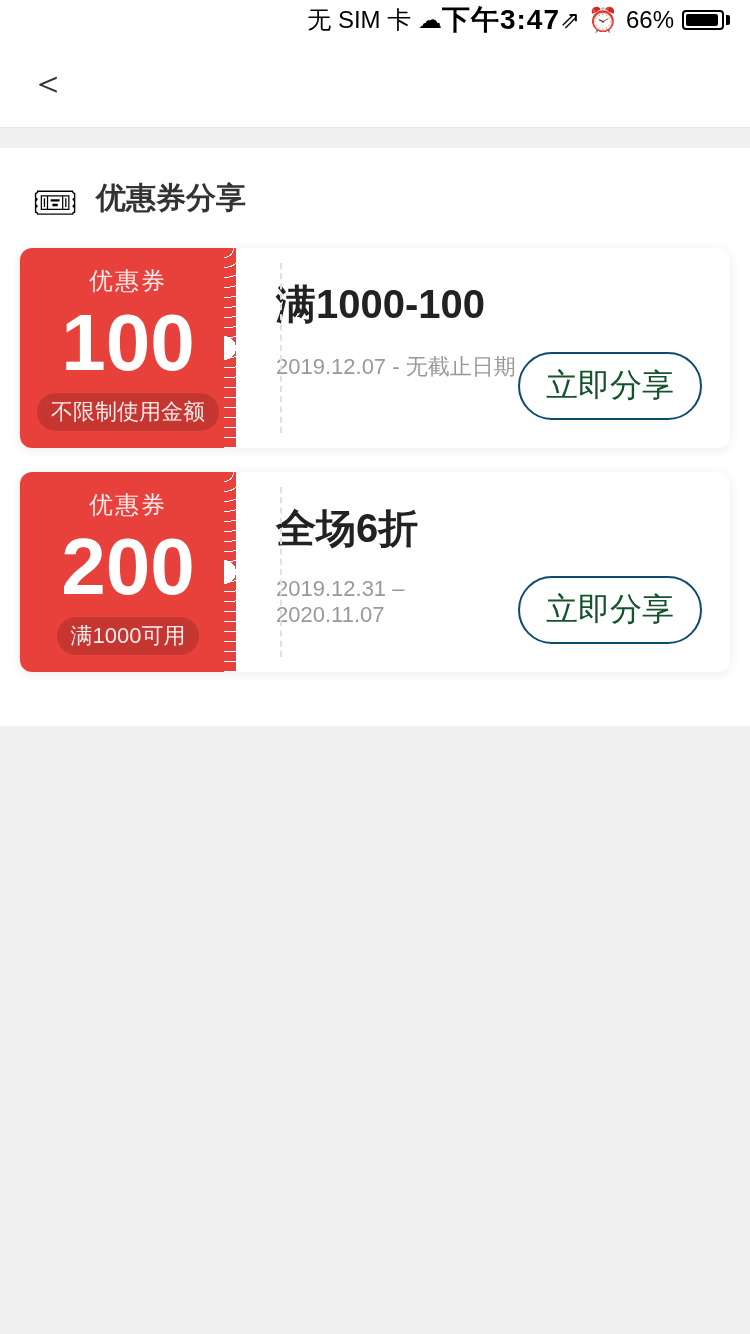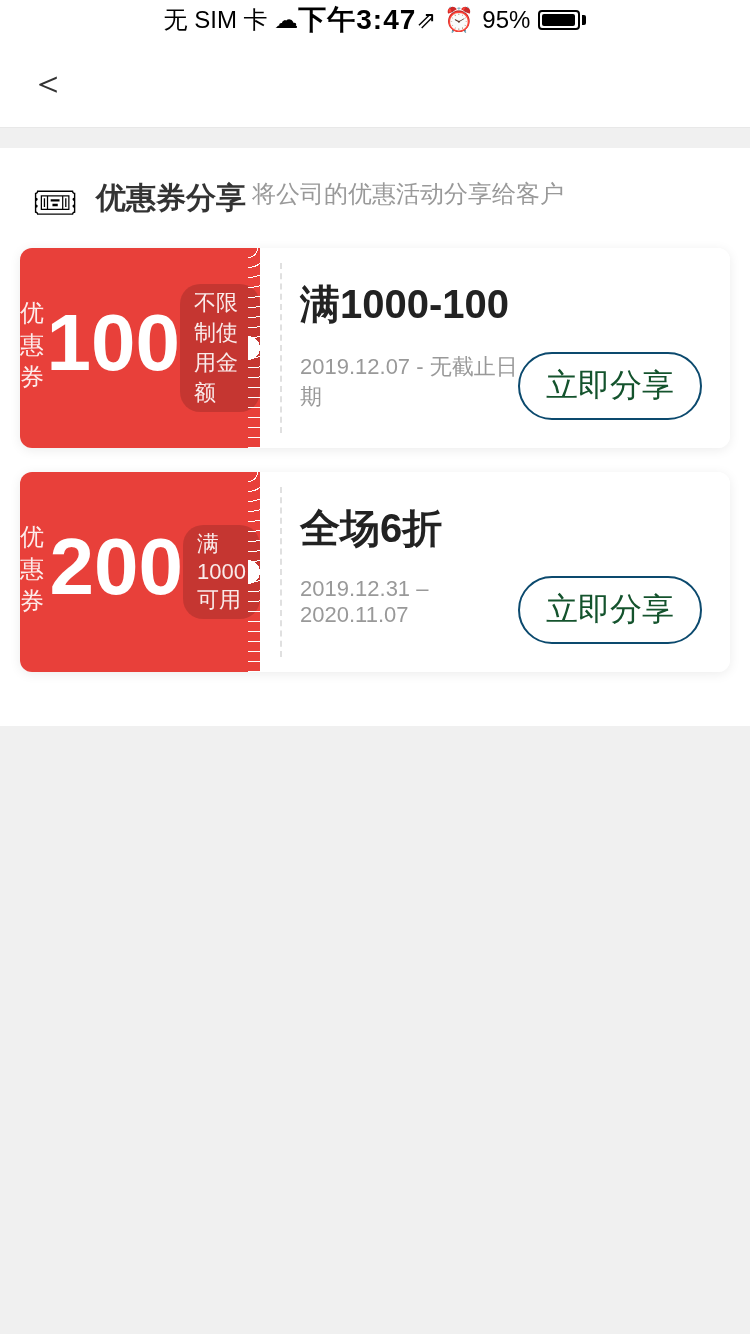--- a/index.html
+++ b/index.html
@@ -12,21 +12,21 @@
       overflow-x: hidden;
     }
 
     
     .status-bar {
       width: 750px;
       height: 40px;
       background: #fff;
       display: flex;
       align-items: center;
-      justify-content: center;
+      justify-content: flex-end;
       padding: 0 20px;
       font-size: 24px;
       font-weight: 500;
     }
     .status-left {
       display: flex;
       align-items: center;
       gap: 10px;
       font-size: 24px;
     }
@@ -114,21 +114,21 @@
       width: 50px;
       height: 50px;
       flex-shrink: 0;
       display: flex;
       align-items: center;
       justify-content: center;
       font-size: 36px;
     }
     .section-text-group {
       display: flex;
-      flex-direction: row;
+      flex-direction: column;
       gap: 6px;
     }
     .section-title {
       font-size: 30px;
       font-weight: 600;
       color: #333;
     }
     .section-subtitle {
       font-size: 24px;
       color: #999;
@@ -147,24 +147,24 @@
       height: 200px;
       border-radius: 12px;
       overflow: hidden;
       margin-bottom: 24px;
       box-shadow: 0 2px 12px rgba(0,0,0,0.08);
       background: #fff;
       position: relative;
     }
 
     .coupon-left {
-      width: 240px;
+      width: 216px;
       background: #e8403a;
       display: flex;
-      flex-direction: row;
+      flex-direction: column;
       align-items: center;
       justify-content: center;
       position: relative;
       flex-shrink: 0;
     }
 
     
     .coupon-left::after {
       content: '';
       position: absolute;
@@ -266,41 +266,40 @@
 <body>
 
 <div class="status-bar">
   <div class="status-left">
     <span>无 SIM 卡 ☁</span>
   </div>
   <div class="status-center">下午3:47</div>
   <div class="status-right">
     <span>⇗</span>
     <span>⏰</span>
-    <span>95%</span>
+    <span>66%</span>
     <span class="battery-icon">
       <span class="battery-body">
           <span class="battery-fill"></span>
         </span>
         <span class="battery-cap"></span>
     </span>
   </div>
 </div>
 
 <div class="nav-bar">
   <span class="nav-back">＜</span>
 </div>
 
 <div class="section-gap"></div>
 
 <div class="section-header">
   <div class="section-icon">🎟</div>
   <div class="section-text-group">
     <span class="section-title">优惠券分享</span>
-    <span class="section-subtitle">将公司的优惠活动分享给客户</span>
   </div>
 </div>
 
 <div class="coupon-list">
 <div class="coupon-card">
       <div class="coupon-left">
         <span class="coupon-label">优惠券</span>
         <span class="coupon-amount">100</span>
         <span class="coupon-condition">不限制使用金额</span>
       </div>

